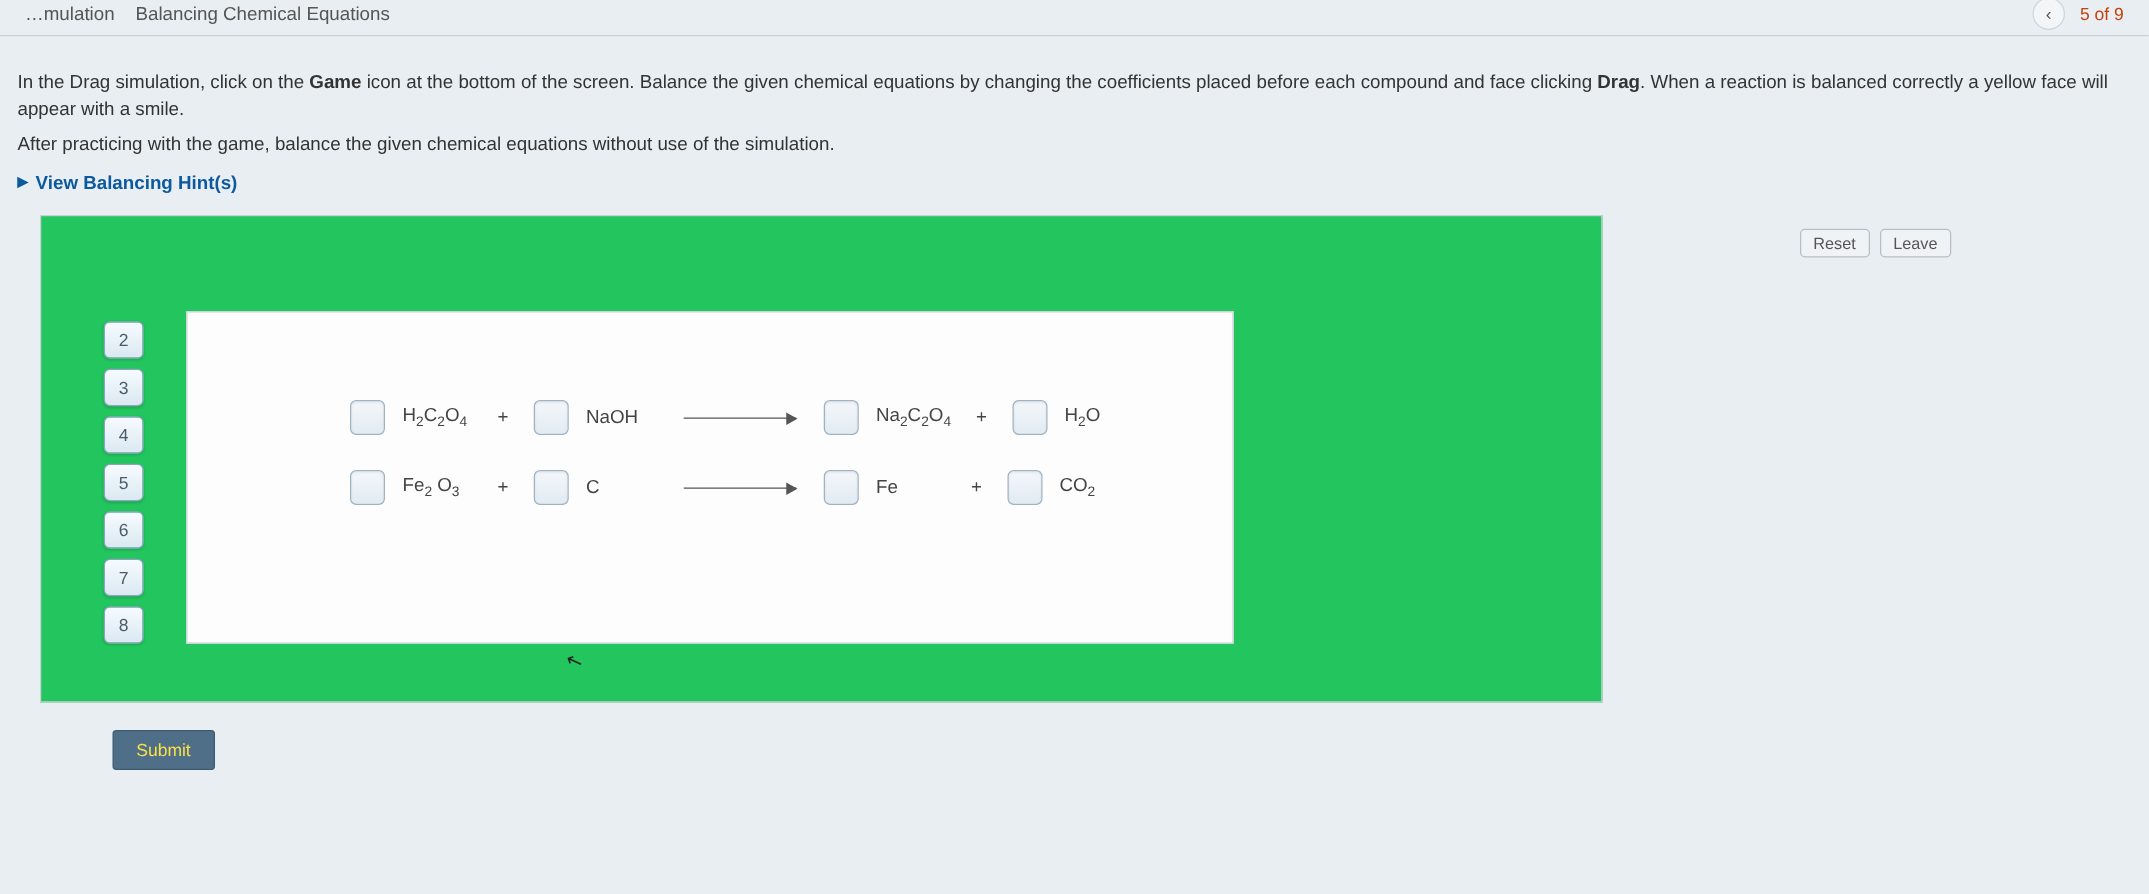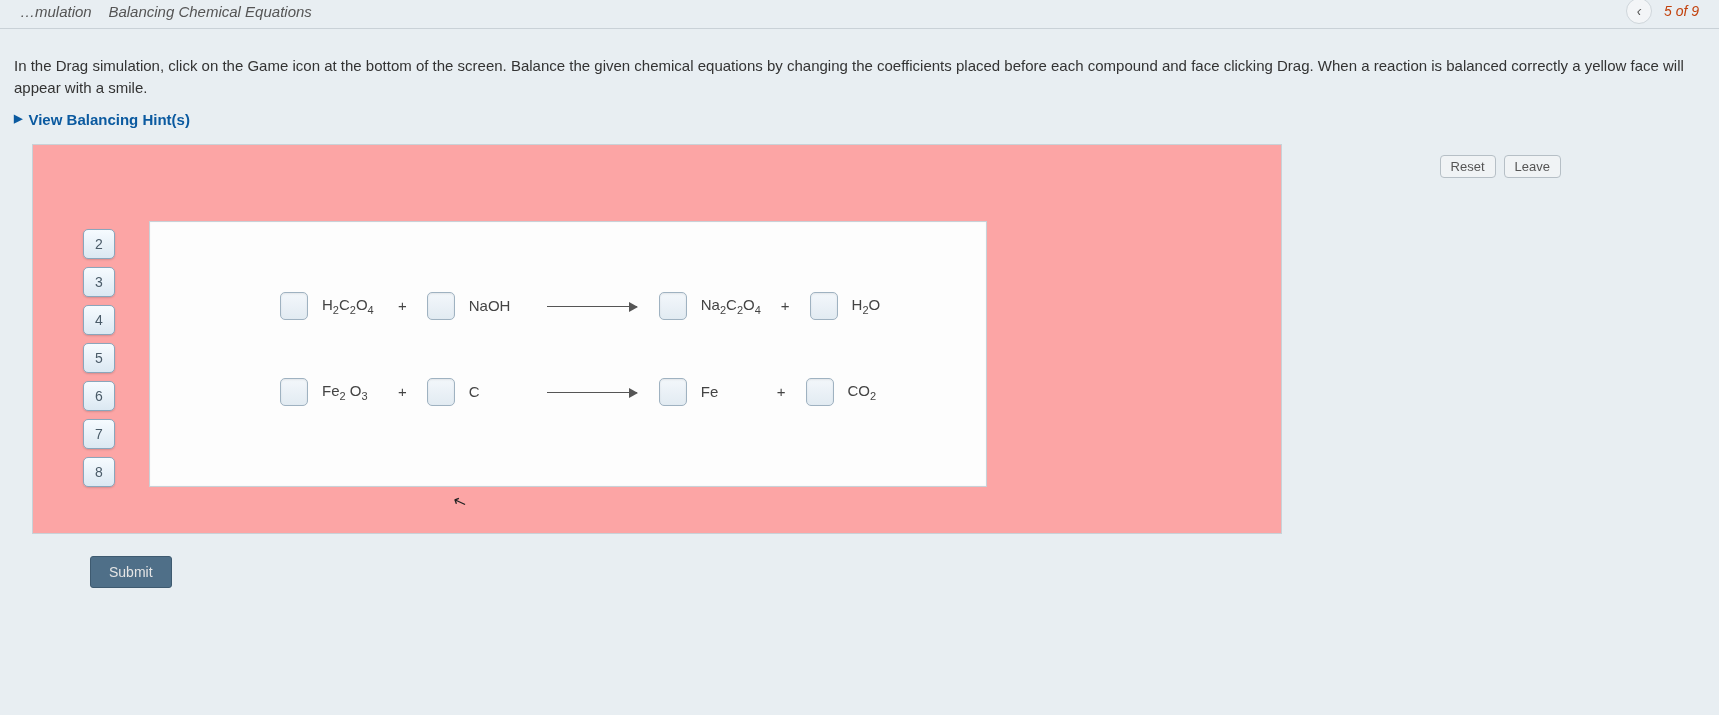--- a/index.html
+++ b/index.html
@@ -13,56 +13,55 @@
     position: relative;
   }
   .topbar {
     display: flex;
     align-items: center;
     justify-content: space-between;
     padding: 0 20px;
     height: 22px;
     font-size: 15px;
     color: #555;
-    font-style: italic;
   }
   .topbar .crumb { font-weight: 500; }
   .topbar .right { display: flex; align-items: center; gap: 12px; }
   .nav-btn {
     width: 26px; height: 26px; border-radius: 50%;
     background: #f3f5f7; border: 1px solid #cfd6db;
     display: flex; align-items: center; justify-content: center;
     font-size: 14px; color: #555; cursor: pointer;
   }
   .progress { font-size: 14px; color: #c2410c; }
   .rule { border: none; border-top: 1px solid #c9d1d7; margin: 6px 0 0 0; }
 
   .content {
     padding: 26px 14px 10px 14px;
     font-size: 15px;
     color: #333;
     line-height: 1.45;
   }
   .content p { margin-bottom: 6px; }
-  .content .bold { font-weight: 400; }
+  .content .bold { font-weight: 700; }
   .hints-toggle {
     color: #0b5aa0;
     font-weight: 600;
     font-size: 15px;
     margin-top: 10px;
     cursor: pointer;
     display: flex; align-items: center; gap: 6px;
   }
   .hints-toggle .tri { font-size: 11px; }
 
   .workspace {
     margin: 14px 0 0 18px;
     width: 1250px;
     border: 1px solid #c9d1d7;
-    background: #fca5a5;
+    background: #22c55e;
     position: relative;
     padding: 14px 14px 14px 14px;
     min-height: 390px;
   }
   .ws-buttons {
     position: absolute;
     top: 10px; right: -280px;
     display: flex; gap: 8px;
   }
   .small-btn {
@@ -90,21 +89,21 @@
     cursor: grab;
     box-shadow: 0 1px 2px rgba(0,0,0,0.15);
   }
 
   .equations-panel {
     flex: 1;
     border: 1px solid #c9d1d7;
     background: #fdfdfd;
     margin: 62px 280px 30px 6px;
     padding: 70px 40px 60px 130px;
-    display: flex; flex-direction: column; gap: 58px;
+    display: flex; flex-direction: column; gap: 28px;
     box-shadow: inset 0 0 2px rgba(0,0,0,0.05);
   }
   .eqrow {
     display: flex; align-items: center; gap: 14px;
     font-size: 15px; color: #444;
   }
   .slot {
     width: 28px; height: 28px;
     border: 1px solid #9fb2c1;
     background: linear-gradient(#f3f7fb,#e2ebf2);
@@ -121,21 +120,21 @@
   .arrow:after {
     content: ""; position: absolute; right: -1px; top: -4px;
     border-left: 9px solid #555;
     border-top: 5px solid transparent;
     border-bottom: 5px solid transparent;
   }
 
   .submit-btn {
     margin: 22px 0 0 76px;
     background: #4f6f88;
-    color: #e5e5e5;
+    color: #fde047;
     border: 1px solid #3e5a70;
     border-radius: 3px;
     padding: 7px 18px;
     font-size: 14px;
     cursor: pointer;
   }
   .cursor-arrow {
     position: absolute;
     left: 420px; bottom: 20px;
     font-size: 16px; color: #222;
@@ -157,20 +156,21 @@
     </div>
     <span class="progress">5 of 9</span>
   </div>
 </div>
 <hr class="rule">
 
 <div class="content">
   <p>
     <span>In the Drag simulation, click on the </span><span class="bold">Game</span><span> icon at the bottom of the screen.  Balance the given chemical equations by changing the coefficients placed before each compound and face clicking </span><span class="bold">Drag</span><span>. When a reaction is balanced correctly a yellow face will appear with a smile.</span>
   </p>
+  <p>After practicing with the game, balance the given chemical equations without use of the simulation.</p>
 
   <div class="hints-toggle">
     <span class="tri">▶</span>
     <span>View Balancing Hint(s)</span>
   </div>
 
   <div class="workspace">
     <div class="ws-buttons">
       <button class="small-btn">Reset</button>
       <button class="small-btn">Leave</button>

